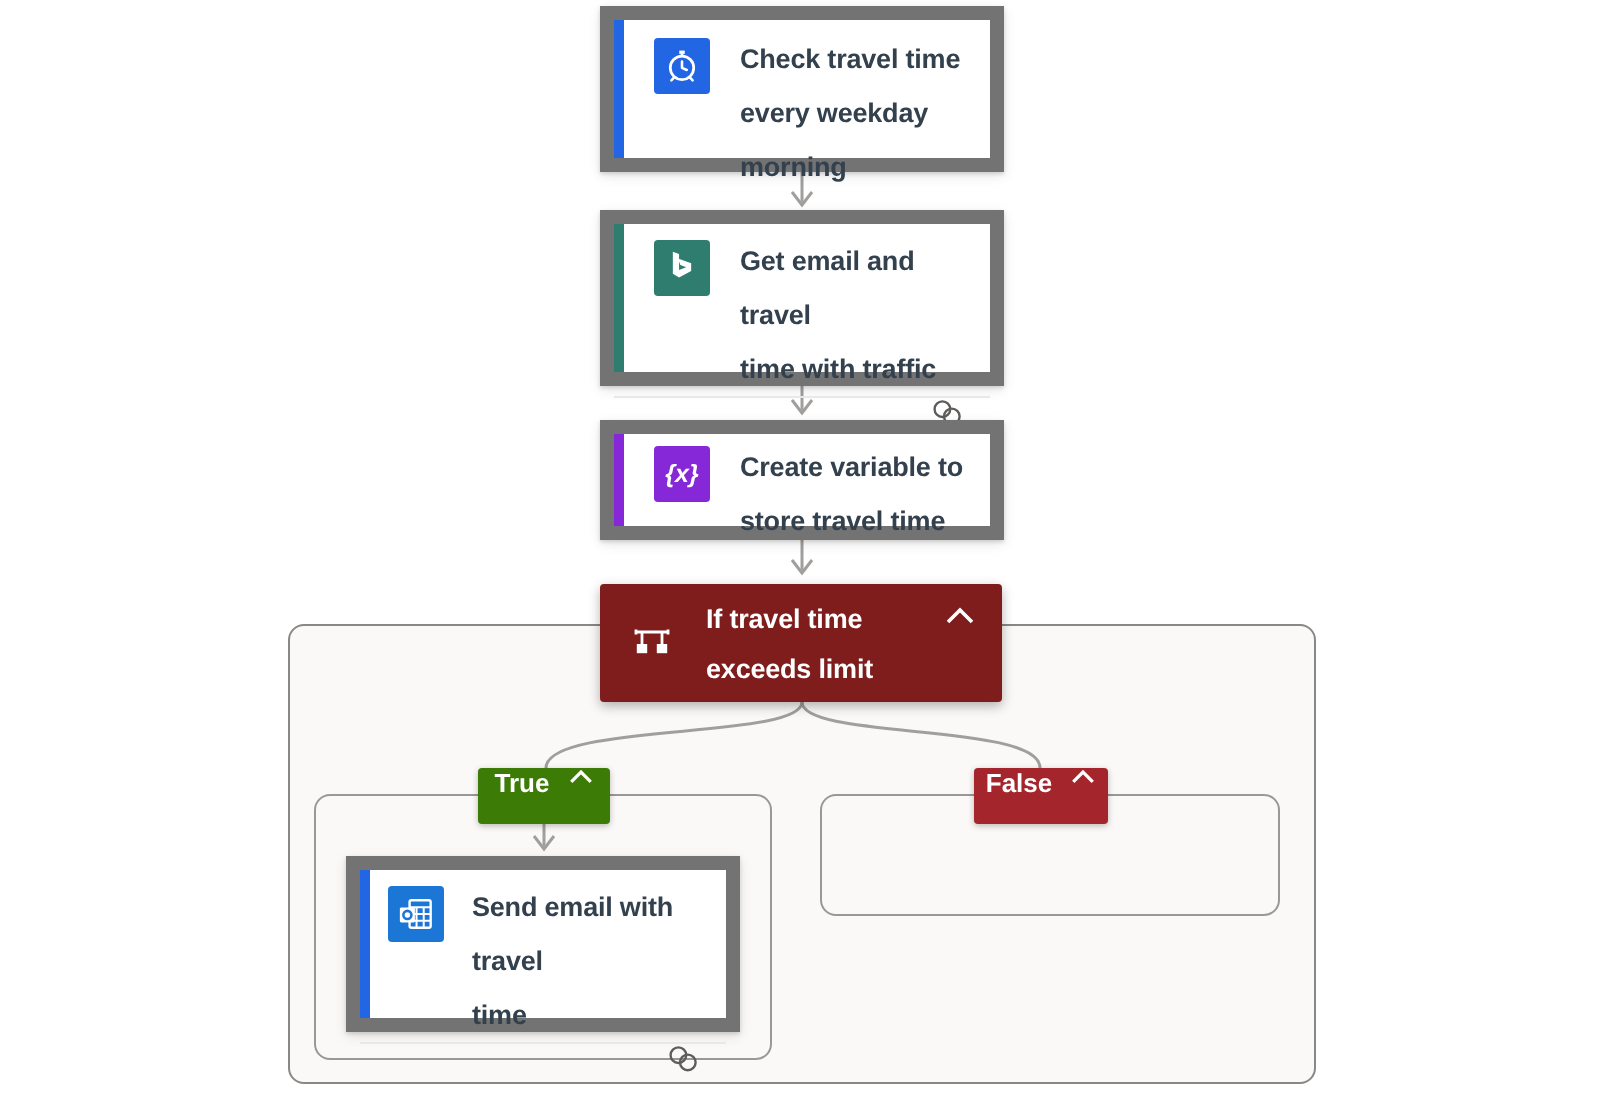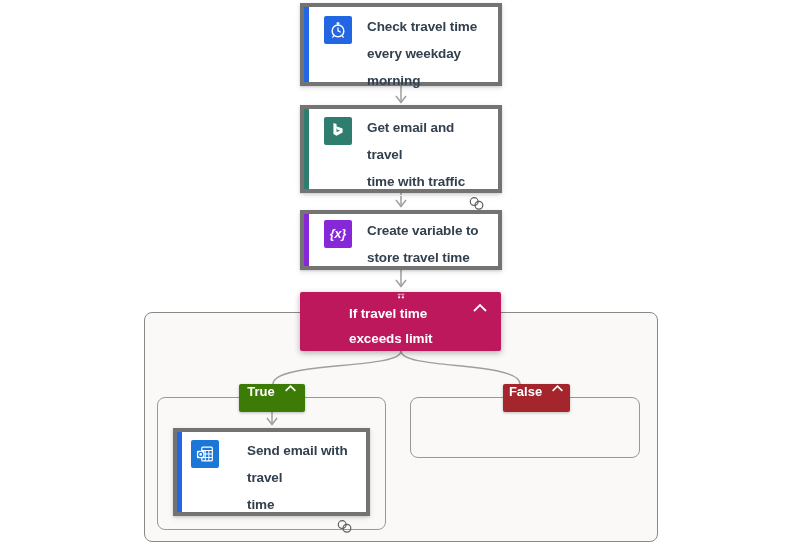--- a/index.html
+++ b/index.html
@@ -15,21 +15,21 @@
   
   .scope-box {
     position:absolute; background:#faf9f7; border:1.5px solid #8a8886; border-radius:8px; z-index:1;
   }
   .branch-box {
     position:absolute; background:#faf9f7; border:1.5px solid #9a9894; border-radius:8px; z-index:2;
   }
 
   
   .card {
-    position:absolute; background:#ffffff; border:4px solid #737373; z-index:5;
+    position:absolute; background:#ffffff; border:7px solid #737373; z-index:5;
     box-shadow:0 1px 2px rgba(0,0,0,.14), 0 2px 6px rgba(0,0,0,.10);
     display:flex; flex-direction:column;
   }
   .accent { position:absolute; left:0; top:0; bottom:0; width:5px; }
   .card-body { flex:1; display:flex; align-items:flex-start; padding:6px 10px 0 20px; }
   .icon-tile {
     width:28px; height:28px; border-radius:2px; flex:0 0 28px;
     display:flex; align-items:center; justify-content:center; margin-top:3px;
   }
   .card-title {
@@ -37,37 +37,37 @@
     line-height:27px; white-space:pre-line; letter-spacing:-0.1px;
   }
   .card-footer {
     height:26px; border-top:1px solid #e8e8e8; display:flex; align-items:center;
     justify-content:flex-end; padding-right:12px;
   }
 
   
   .condition-card {
     position:absolute; left:300px; top:292px; width:201px; height:59px; z-index:6;
-    background:#be185d; border-radius:2px; box-shadow:0 2px 6px rgba(0,0,0,.3);
-    display:flex; align-items:center; padding:0 14px;flex-direction:column;
+    background:#7f1d1d; border-radius:2px; box-shadow:0 2px 6px rgba(0,0,0,.3);
+    display:flex; align-items:center; padding:0 14px;
   }
   .condition-title {
     margin-left:15px; font-size:13.5px; font-weight:bold; color:#ffffff;
     line-height:25px; white-space:pre-line; letter-spacing:-0.1px;
   }
   .condition-chevron { position:absolute; top:11px; right:13px; cursor:pointer; }
 
   
   .badge {
     position:absolute; height:28px; z-index:6; border-radius:2px; color:#fff;
     display:flex; justify-content:center; gap:9px;
     font-size:13px; font-weight:bold; box-shadow:0 1px 3px rgba(0,0,0,.25); cursor:pointer;
   }
   .badge-true  { left:239px; top:384px; width:66px; background:#3c7b05; }
-  .badge-false { left:503px; top:384px; width:67px; background:#a4262c; }
+  .badge-false { left:487px; top:384px; width:67px; background:#a4262c; }
 </style>
 </head>
 <body>
 
 <div class="stage">
 
   <svg class="connectors">
     <path d="M401,86 L401,101"></path>
     <path d="M396,96 L401,102.5 L406,96"></path>
     <path d="M401,193 L401,205"></path>
@@ -166,21 +166,21 @@
     <div class="accent" style="background:#2266e3;"></div>
     <div class="card-body" style="padding-top:5px; padding-left:14px;">
       <div class="icon-tile" style="background:#1c76d6;">
         <svg width="22" height="22" viewBox="0 0 24 24">
           <rect x="8.5" y="4.5" width="11.5" height="15" rx="1" fill="none" stroke="#fff" stroke-width="1.3"></rect>
           <path d="M8.5,8.3 H20 M12.3,8.3 V19.5 M16.2,8.3 V19.5 M8.5,12 H20 M8.5,15.7 H20" fill="none" stroke="#fff" stroke-width="1.1"></path>
           <rect x="3.2" y="8.4" width="8.2" height="8.2" rx="0.8" fill="#fff"></rect>
           <circle cx="7.3" cy="12.5" r="2.2" fill="none" stroke="#1c76d6" stroke-width="1.4"></circle>
         </svg>
       </div>
-      <div class="card-title" style="width:150px; margin-left:28px;">Send email with travel
+      <div class="card-title" style="width:150px; margin-left:14px;">Send email with travel
 time</div>
     </div>
     <div class="card-footer">
       <svg width="19" height="15" viewBox="0 0 19 15">
         <circle cx="7.2" cy="5.6" r="3.9" fill="none" stroke="#5f5d5b" stroke-width="1.2"></circle>
         <circle cx="11.9" cy="9.2" r="3.9" fill="none" stroke="#5f5d5b" stroke-width="1.2"></circle>
       </svg>
     </div>
   </div>
 

